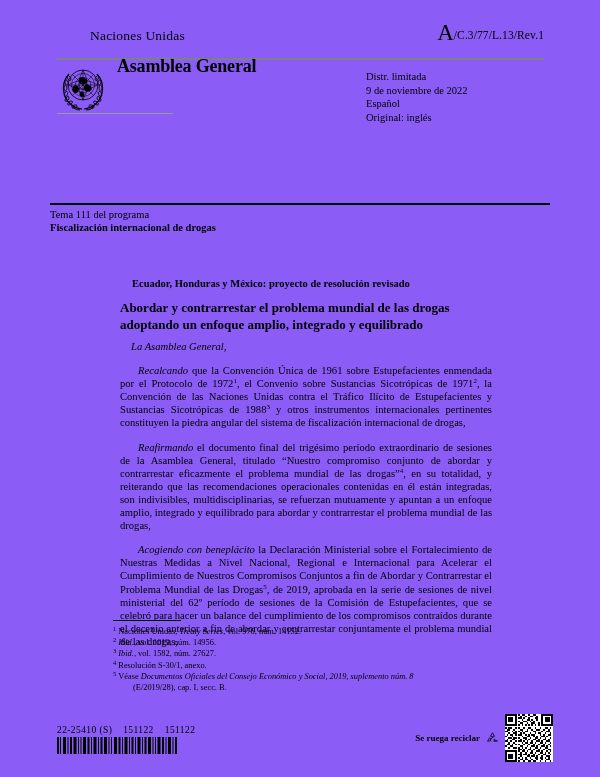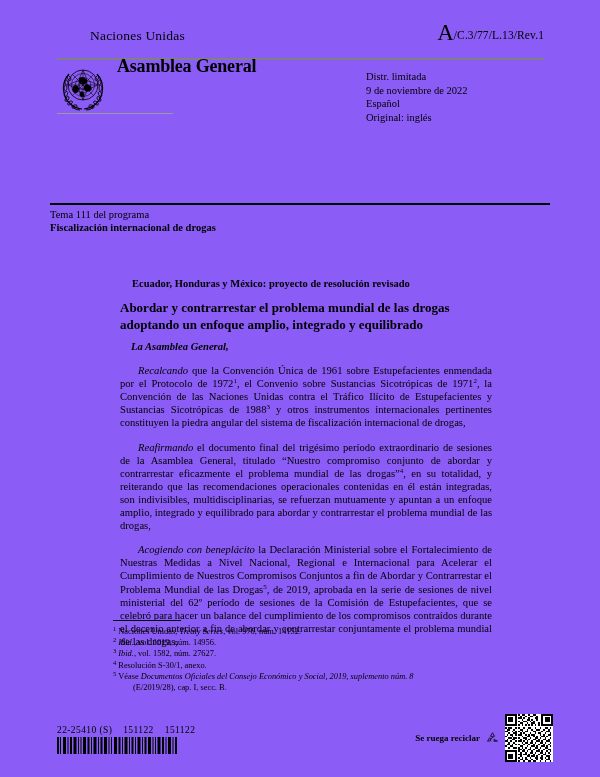--- a/index.html
+++ b/index.html
@@ -148,21 +148,20 @@
     left: 120px;
     top: 340px;
     width: 372px;
     font-size: 10.6px;
     line-height: 13.1px;
     text-align: justify;
   }
   .bodytext .lead {
     font-style: italic;
     margin: 0 0 11px 11px;
-    font-weight: bold;
   }
   .bodytext p.para {
     margin: 0 0 11px 0;
     text-indent: 18px;
   }
   .bodytext i {
   }
   sup {
     font-size: 7px;
     vertical-align: 4px;

